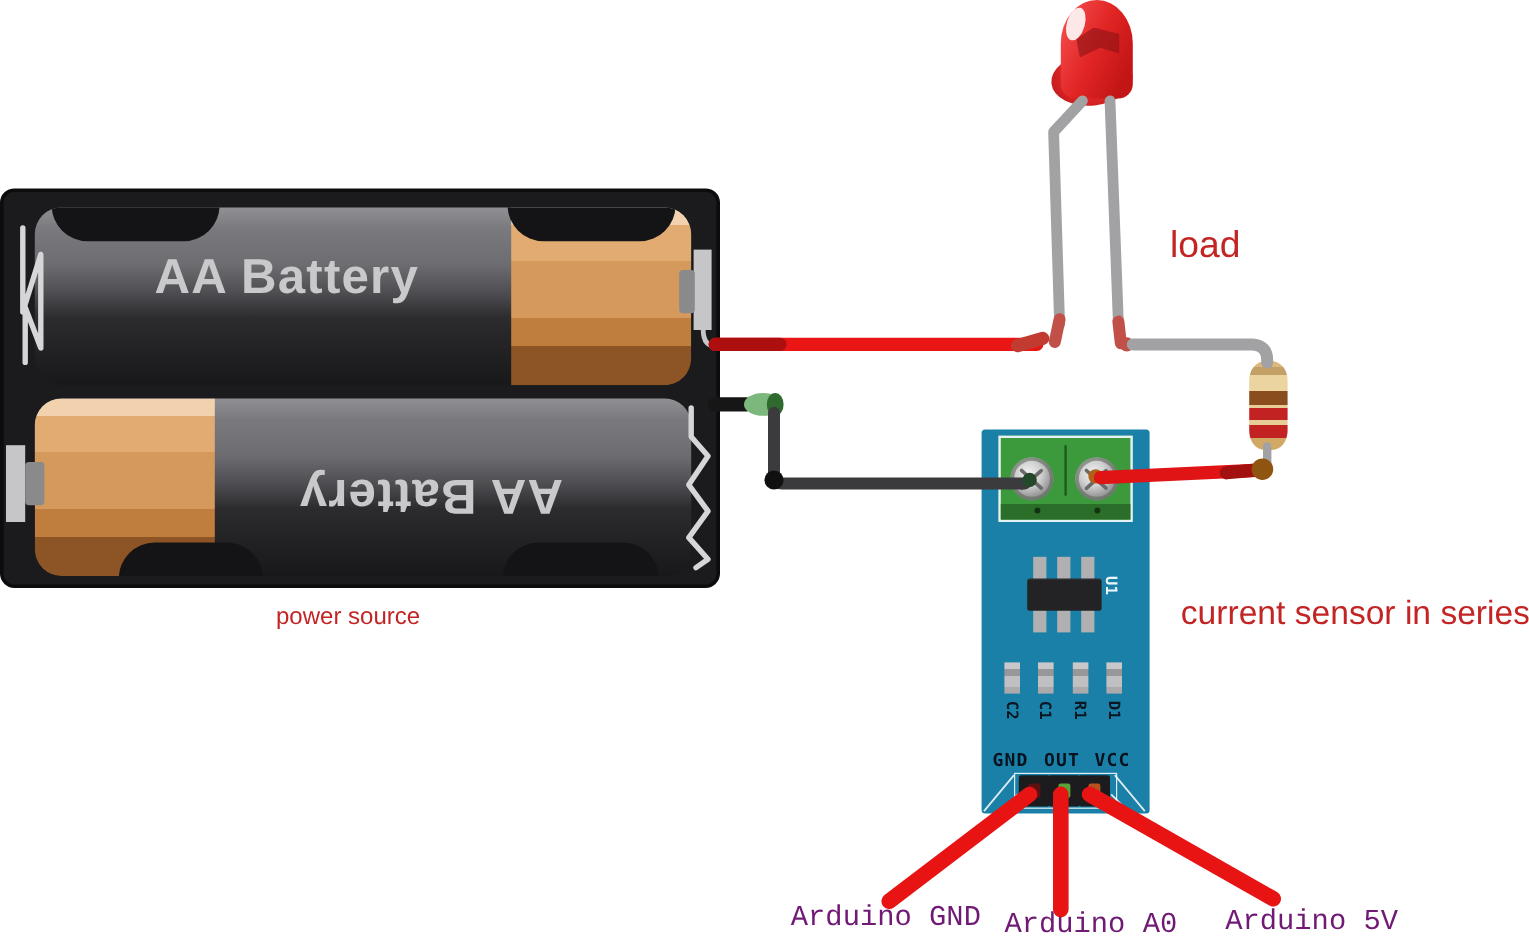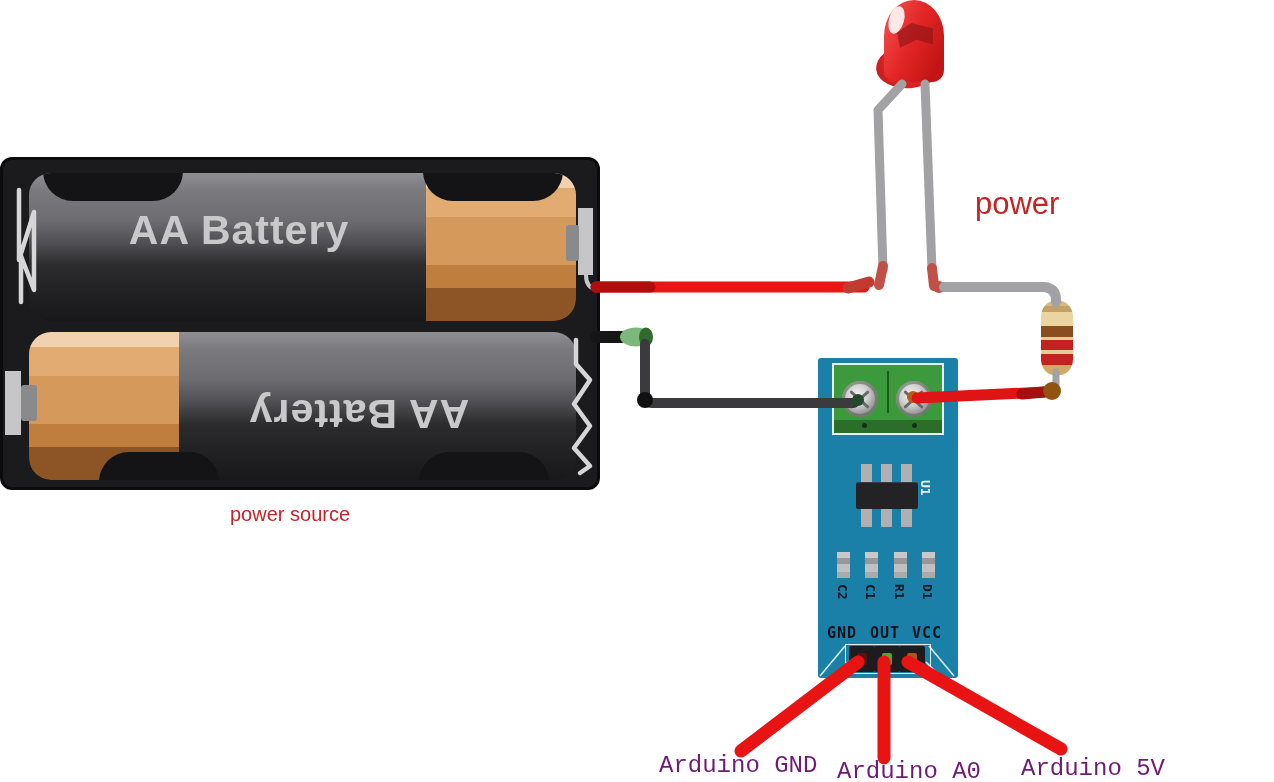--- a/index.html
+++ b/index.html
@@ -210,19 +210,20 @@
     <path d="M1022,394 L1044,392" stroke="#a21010" stroke-width="11" stroke-linecap="round" fill="none"></path>
     <circle cx="1052" cy="391" r="9" fill="#8f5410"></circle>
 
     <path d="M845,646 L820,676 M929,646 L954,676 M848,662 L832,678 M926,662 L942,678" stroke="rgba(255,255,255,.85)" stroke-width="1.5" fill="none"></path>
 
     <path d="M858,662 L741,751" stroke="#e81414" stroke-width="13" stroke-linecap="round" fill="none"></path>
     <path d="M884,662 V758" stroke="#e81414" stroke-width="13" stroke-linecap="round" fill="none"></path>
     <path d="M908,662 L1061,749" stroke="#e81414" stroke-width="13" stroke-linecap="round" fill="none"></path>
   </svg>
 
-  <div id="lbl-load" class="abs lbl redlbl">power</div>
+  <div id="lbl-load" class="abs lbl redlbl">load</div>
   <div id="lbl-power" class="abs lbl redlbl">power source</div>
+  <div id="lbl-sensor" class="abs lbl redlbl">current sensor in series</div>
   <div id="lbl-gnd" class="abs lbl pinlbl">Arduino GND</div>
   <div id="lbl-a0" class="abs lbl pinlbl">Arduino A0</div>
   <div id="lbl-5v" class="abs lbl pinlbl">Arduino 5V</div>
 
 </div>
 
 </body></html>

